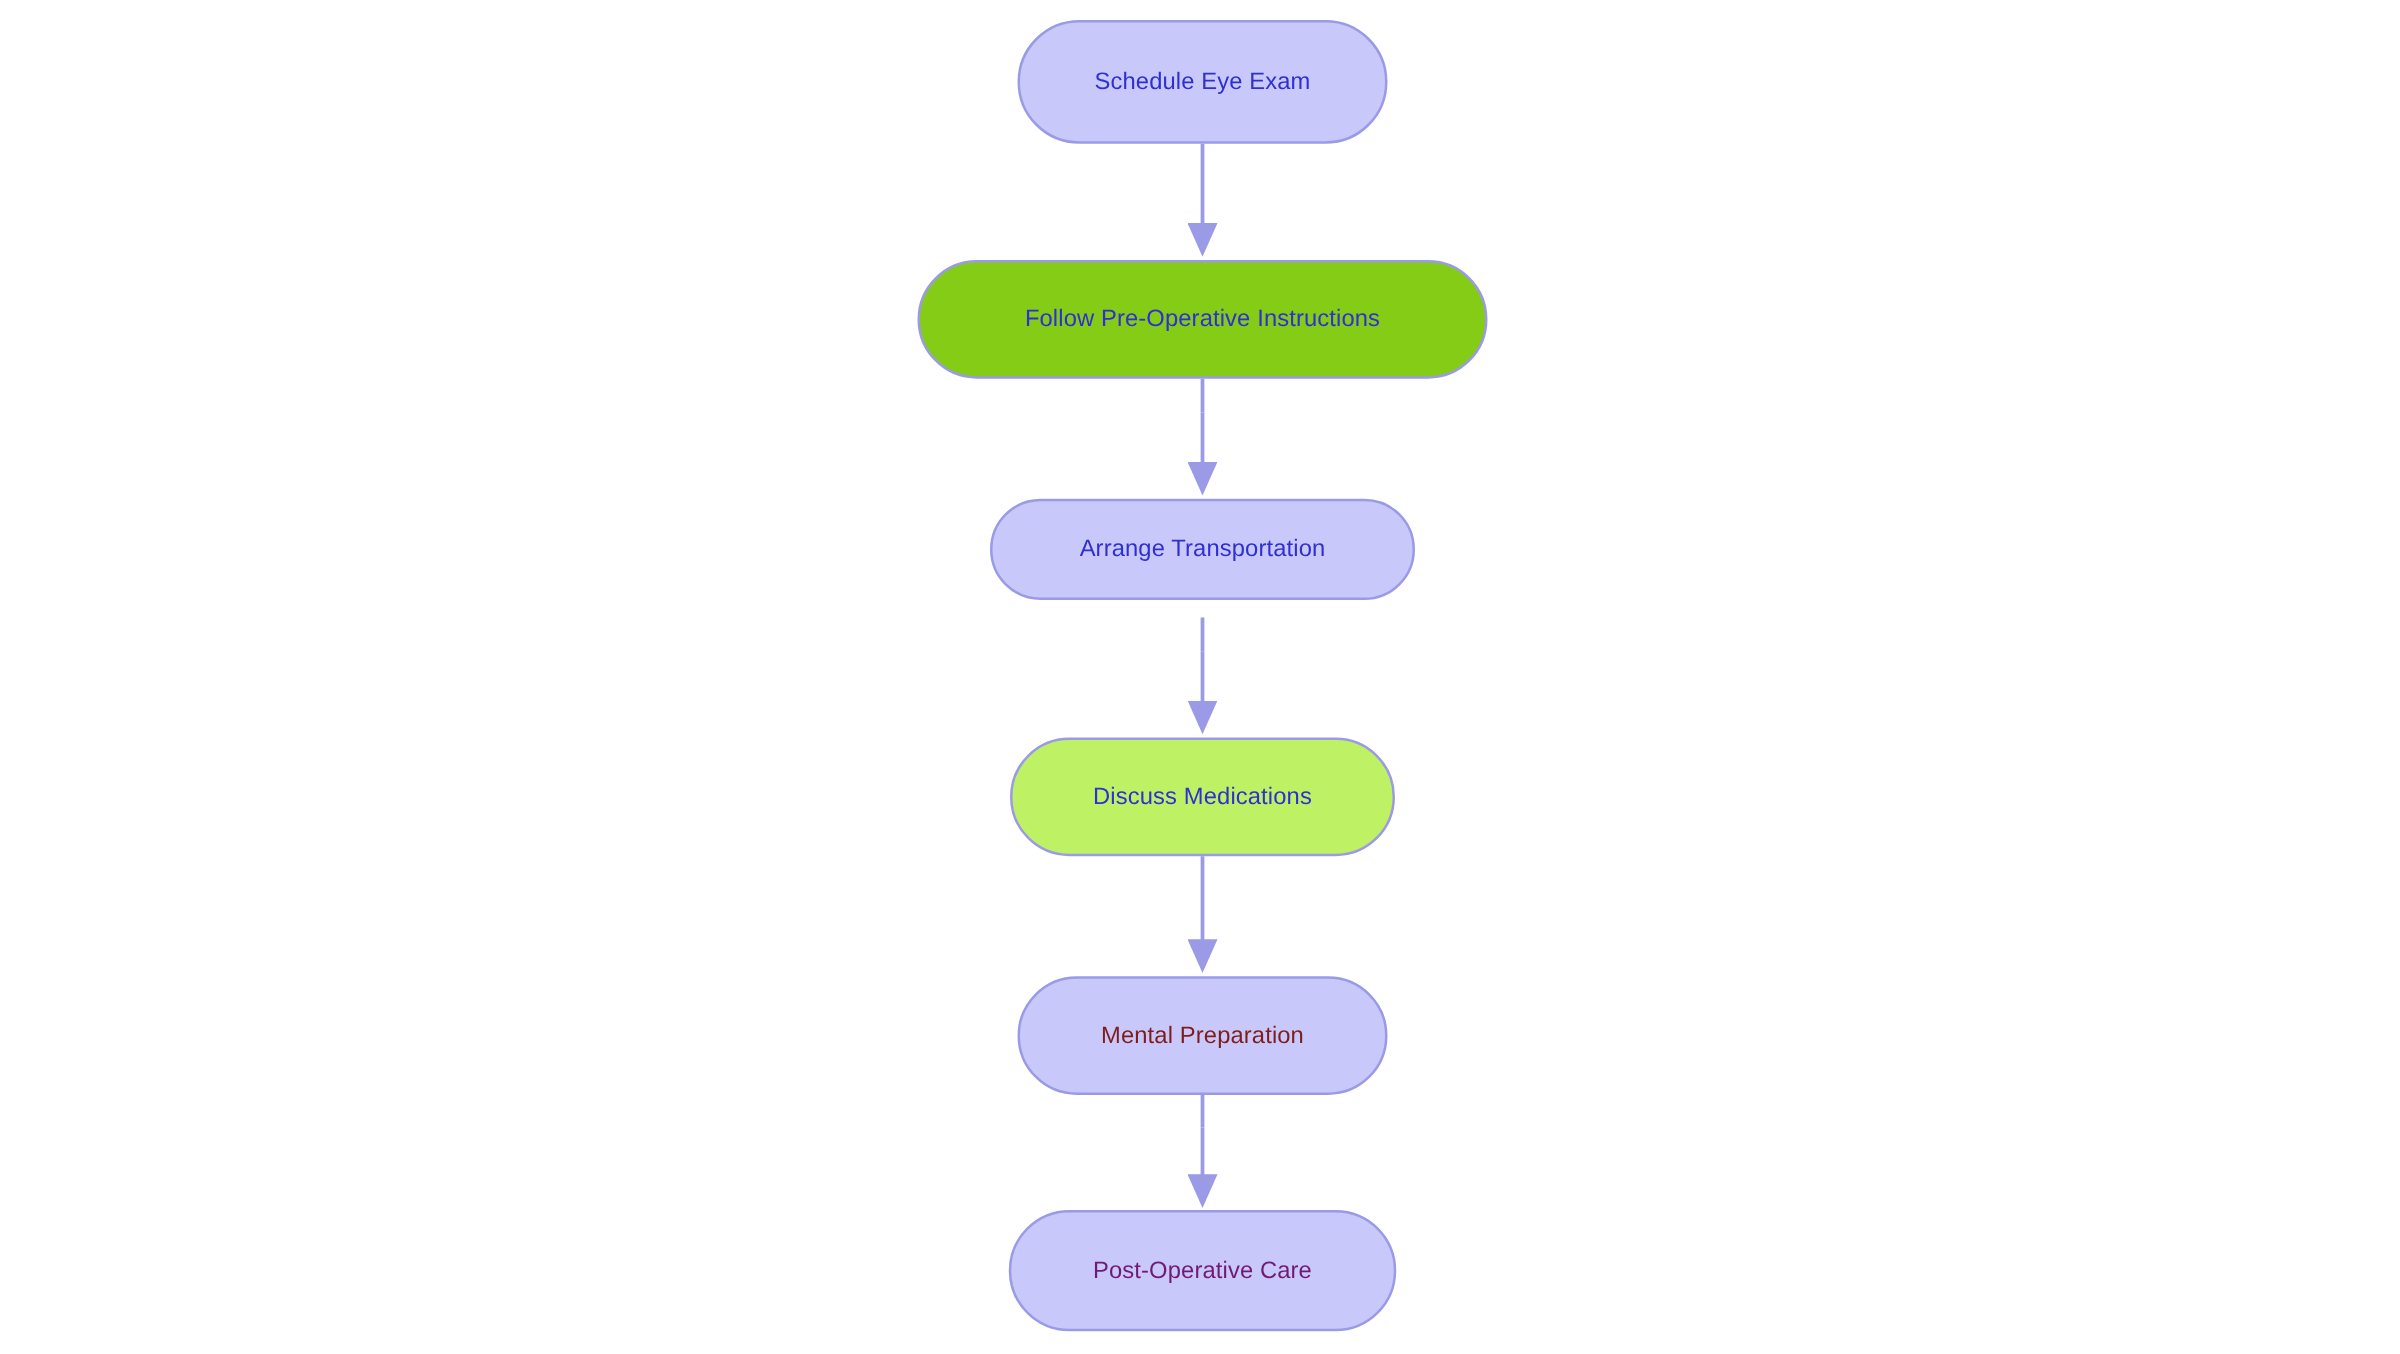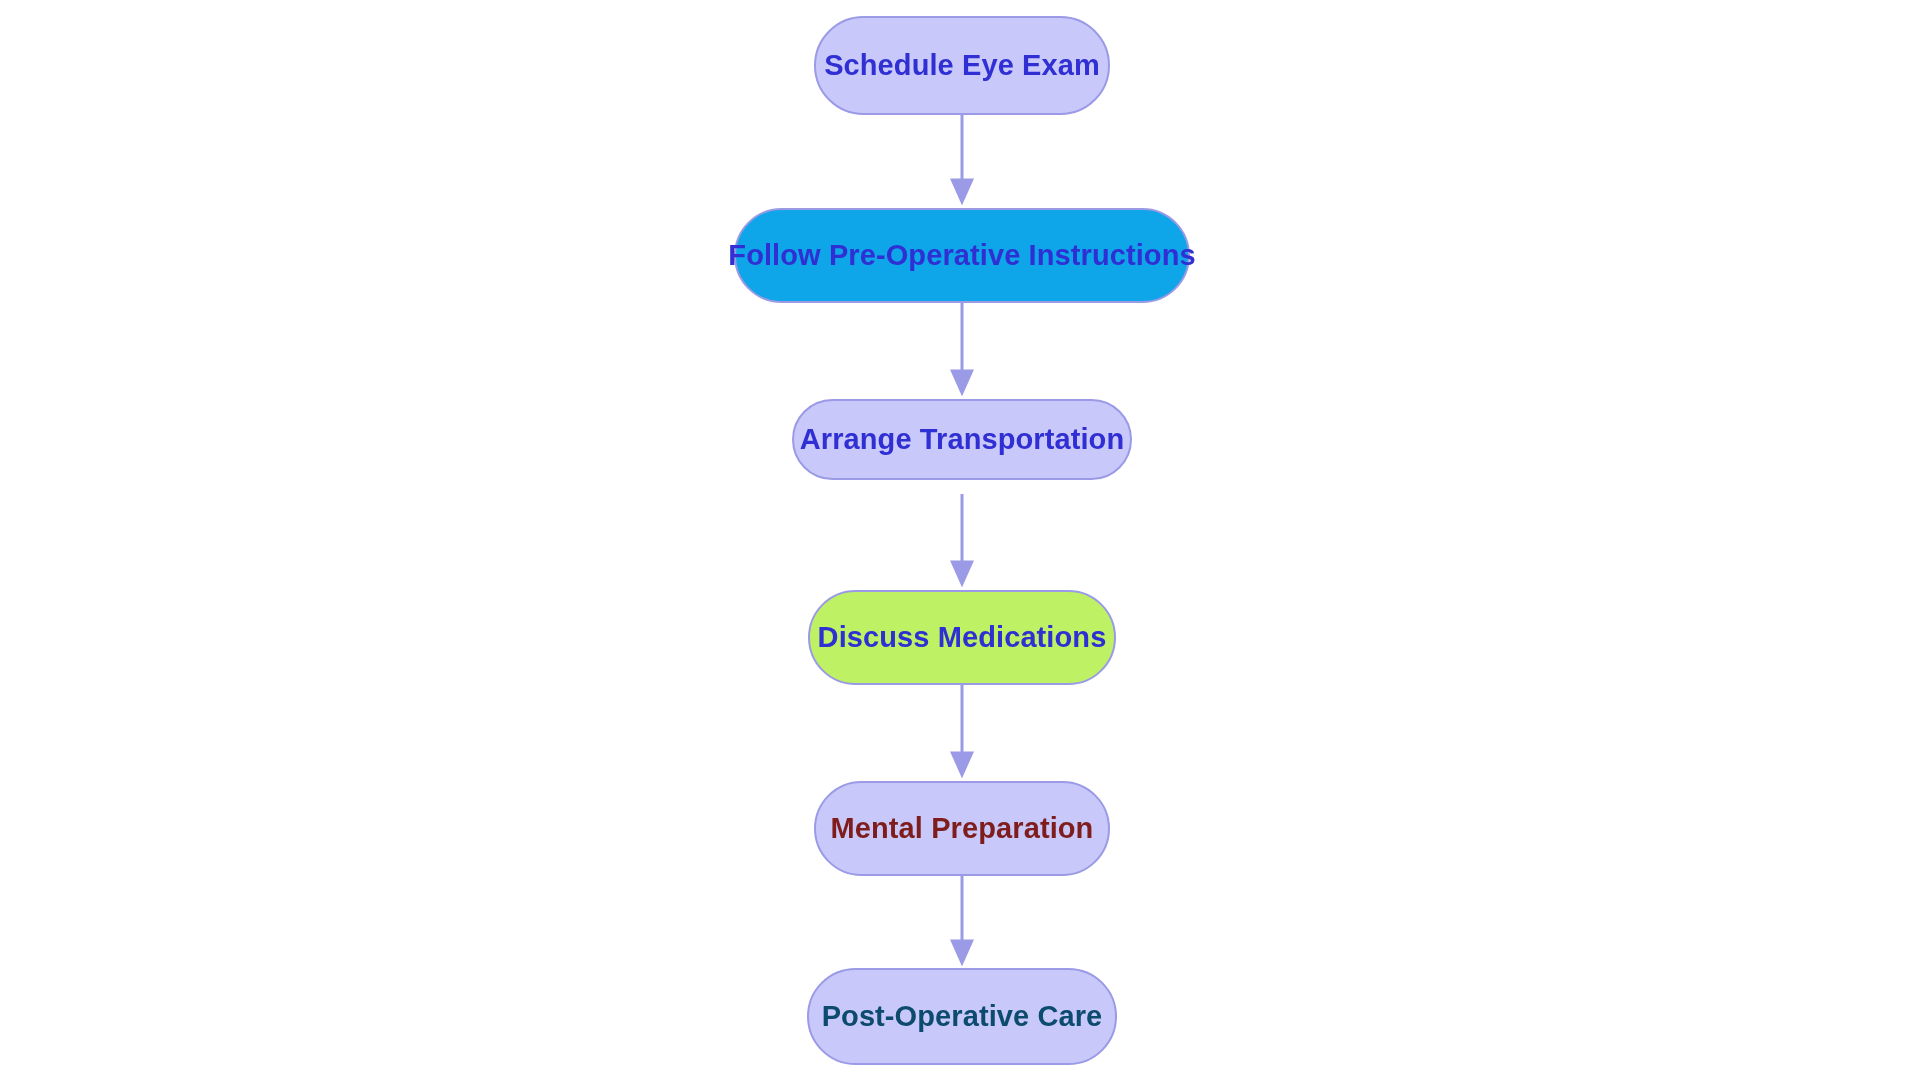--- a/index.html
+++ b/index.html
@@ -48,22 +48,22 @@
     justify-content: center;
     box-sizing: border-box;
     background: #c8c8fa;
     border: 2px solid #9a9ae6;
     border-radius: 999px;
     transform: translateX(-50%);
   }
 
   .flow-node-label {
     color: #2f2fd4;
-    font-size: 29px;
-    font-weight: 700;
+    font-size: 19px;
+    font-weight: 400;
     line-height: 1;
     letter-spacing: 0.1px;
     white-space: nowrap;
     text-align: center;
     font-family: "Liberation Sans", "DejaVu Sans", sans-serif;
   }
 </style>
 </head>
 <body style="background: rgb(255, 255, 255);">
 
@@ -97,34 +97,34 @@
       <line x1="962" y1="902" x2="962" y2="943" stroke="#9a9ae6" stroke-width="3" marker-end="url(#arrowhead)"></line>
     </g>
   </svg>
 
   <div class="nodes-layer">
 
     <div class="flow-node" id="node-n1" style="left: 962px; top: 16px; width: 296px; height: 99px; background: rgb(200, 200, 250); border-color: rgb(154, 154, 230);">
       <span class="flow-node-label" style="color: rgb(47, 47, 212);">Schedule Eye Exam</span>
     </div>
 
-    <div class="flow-node" id="node-n2" style="left: 962px; top: 208px; width: 456px; height: 95px; background: #0ea5e9; border-color: rgb(154, 154, 230);">
+    <div class="flow-node" id="node-n2" style="left: 962px; top: 208px; width: 456px; height: 95px; background: #84cc16; border-color: rgb(154, 154, 230);">
       <span class="flow-node-label" style="color: rgb(47, 47, 212);">Follow Pre-Operative Instructions</span>
     </div>
 
     <div class="flow-node" id="node-n3" style="left: 962px; top: 399px; width: 340px; height: 81px; background: rgb(200, 200, 250); border-color: rgb(154, 154, 230);">
       <span class="flow-node-label" style="color: rgb(47, 47, 212);">Arrange Transportation</span>
     </div>
 
     <div class="flow-node" id="node-n4" style="left: 962px; top: 590px; width: 308px; height: 95px; background: #bef264; border-color: rgb(154, 154, 230);">
       <span class="flow-node-label" style="color: rgb(47, 47, 212);">Discuss Medications</span>
     </div>
 
     <div class="flow-node" id="node-n5" style="left: 962px; top: 781px; width: 296px; height: 95px; background: rgb(200, 200, 250); border-color: rgb(154, 154, 230);">
       <span class="flow-node-label" style="color: #7f1d1d;">Mental Preparation</span>
     </div>
 
     <div class="flow-node" id="node-n6" style="left: 962px; top: 968px; width: 310px; height: 97px; background: rgb(200, 200, 250); border-color: rgb(154, 154, 230);">
-      <span class="flow-node-label" style="color: #0c4a6e;">Post-Operative Care</span>
+      <span class="flow-node-label" style="color: #701a75;">Post-Operative Care</span>
     </div>
 
   </div>
 </div>
 
 </body></html>

